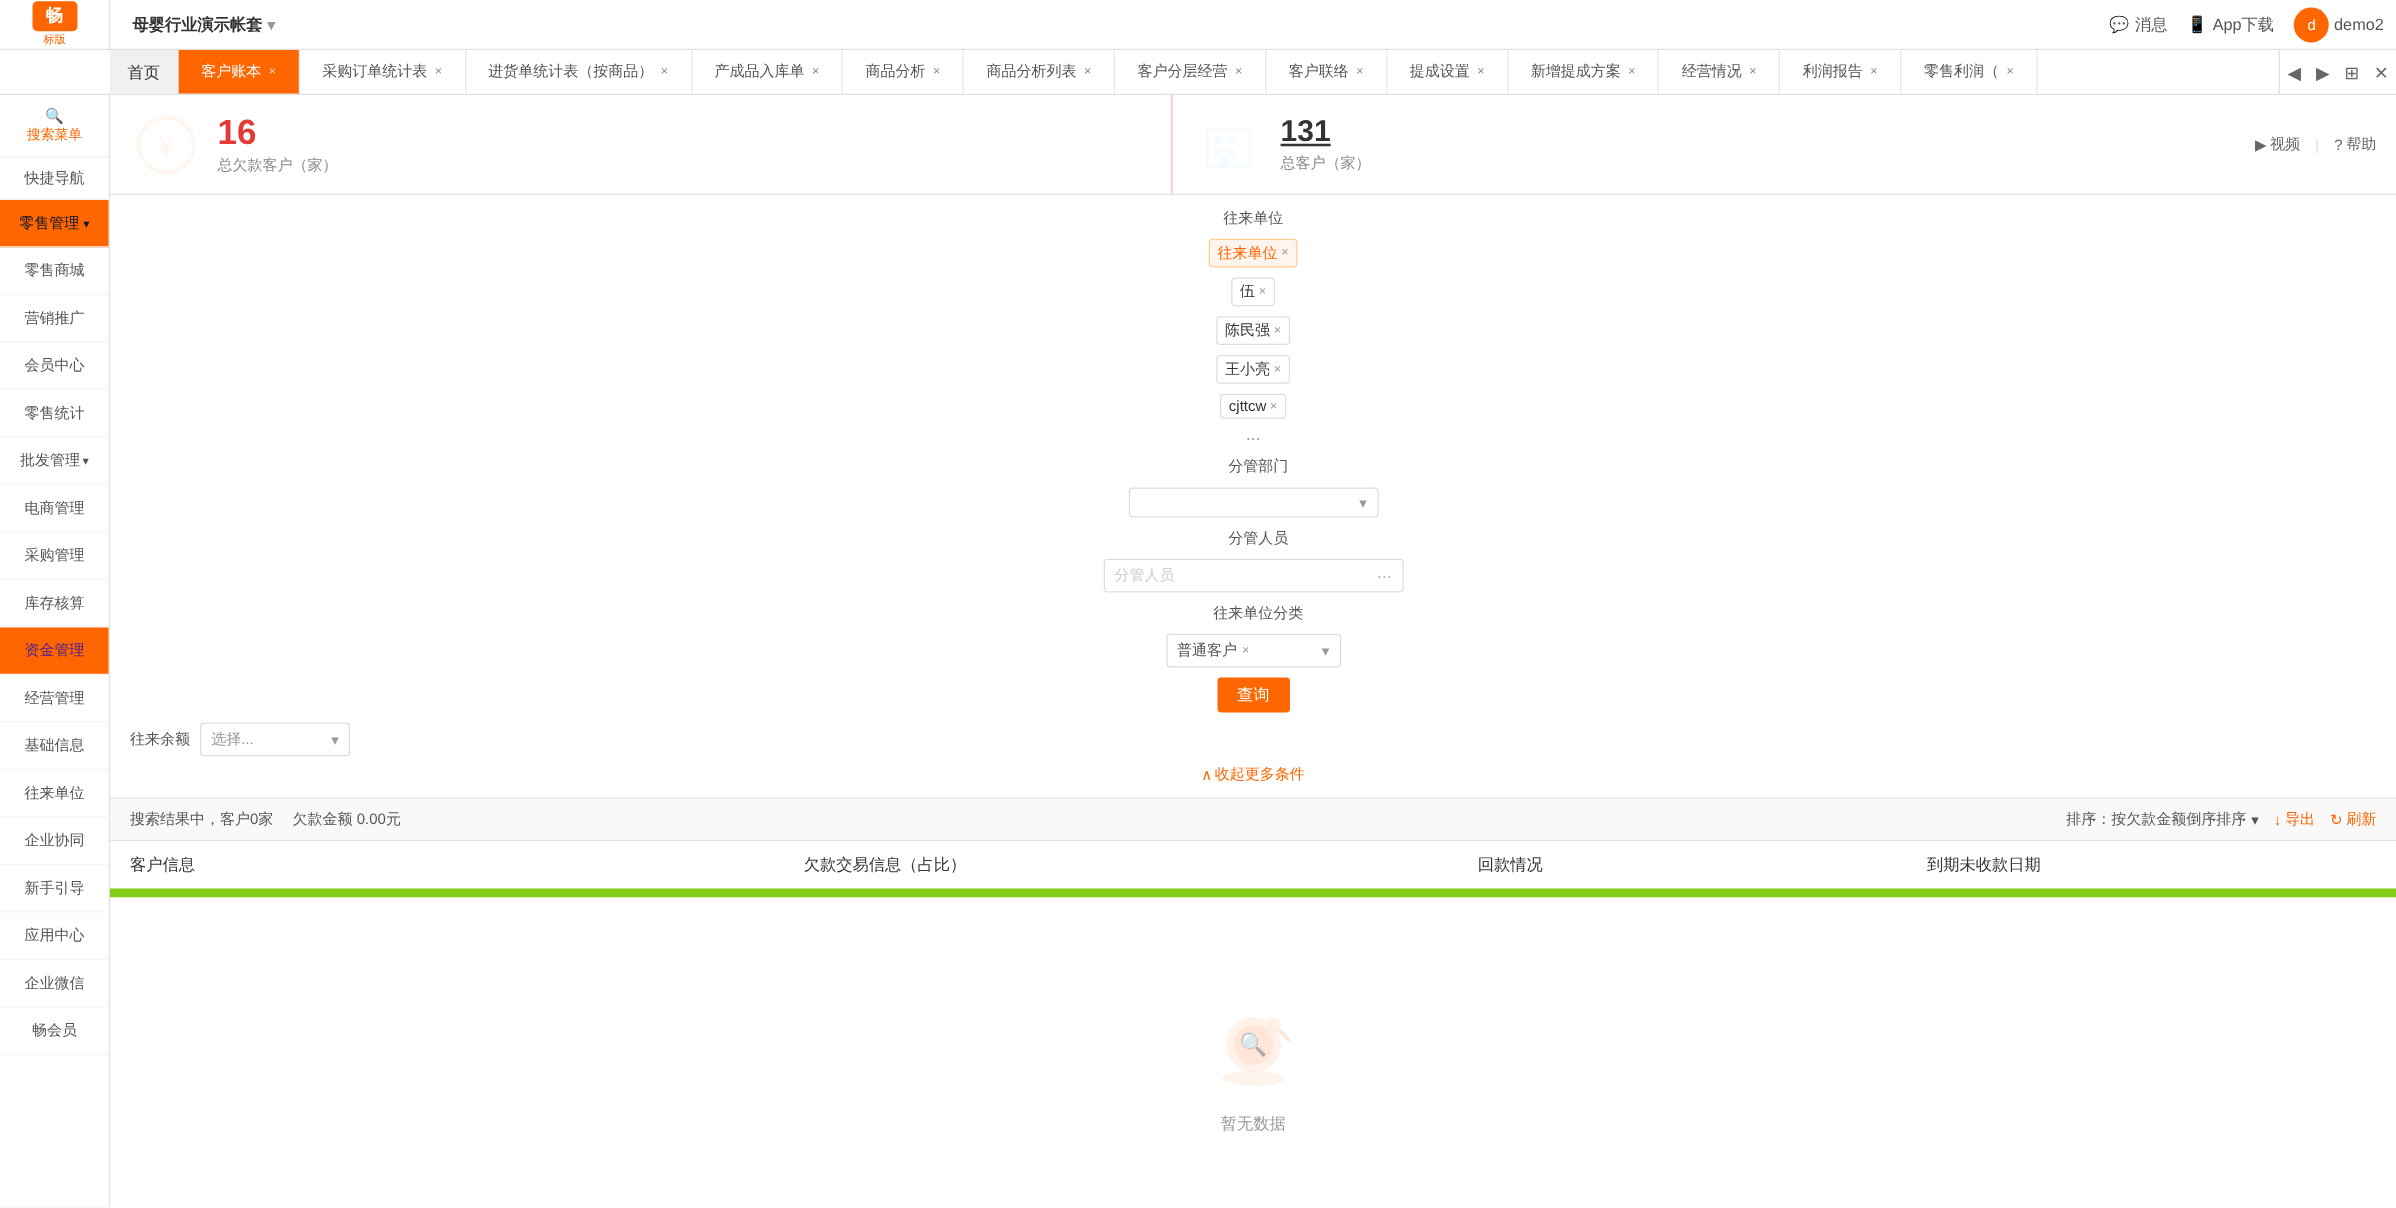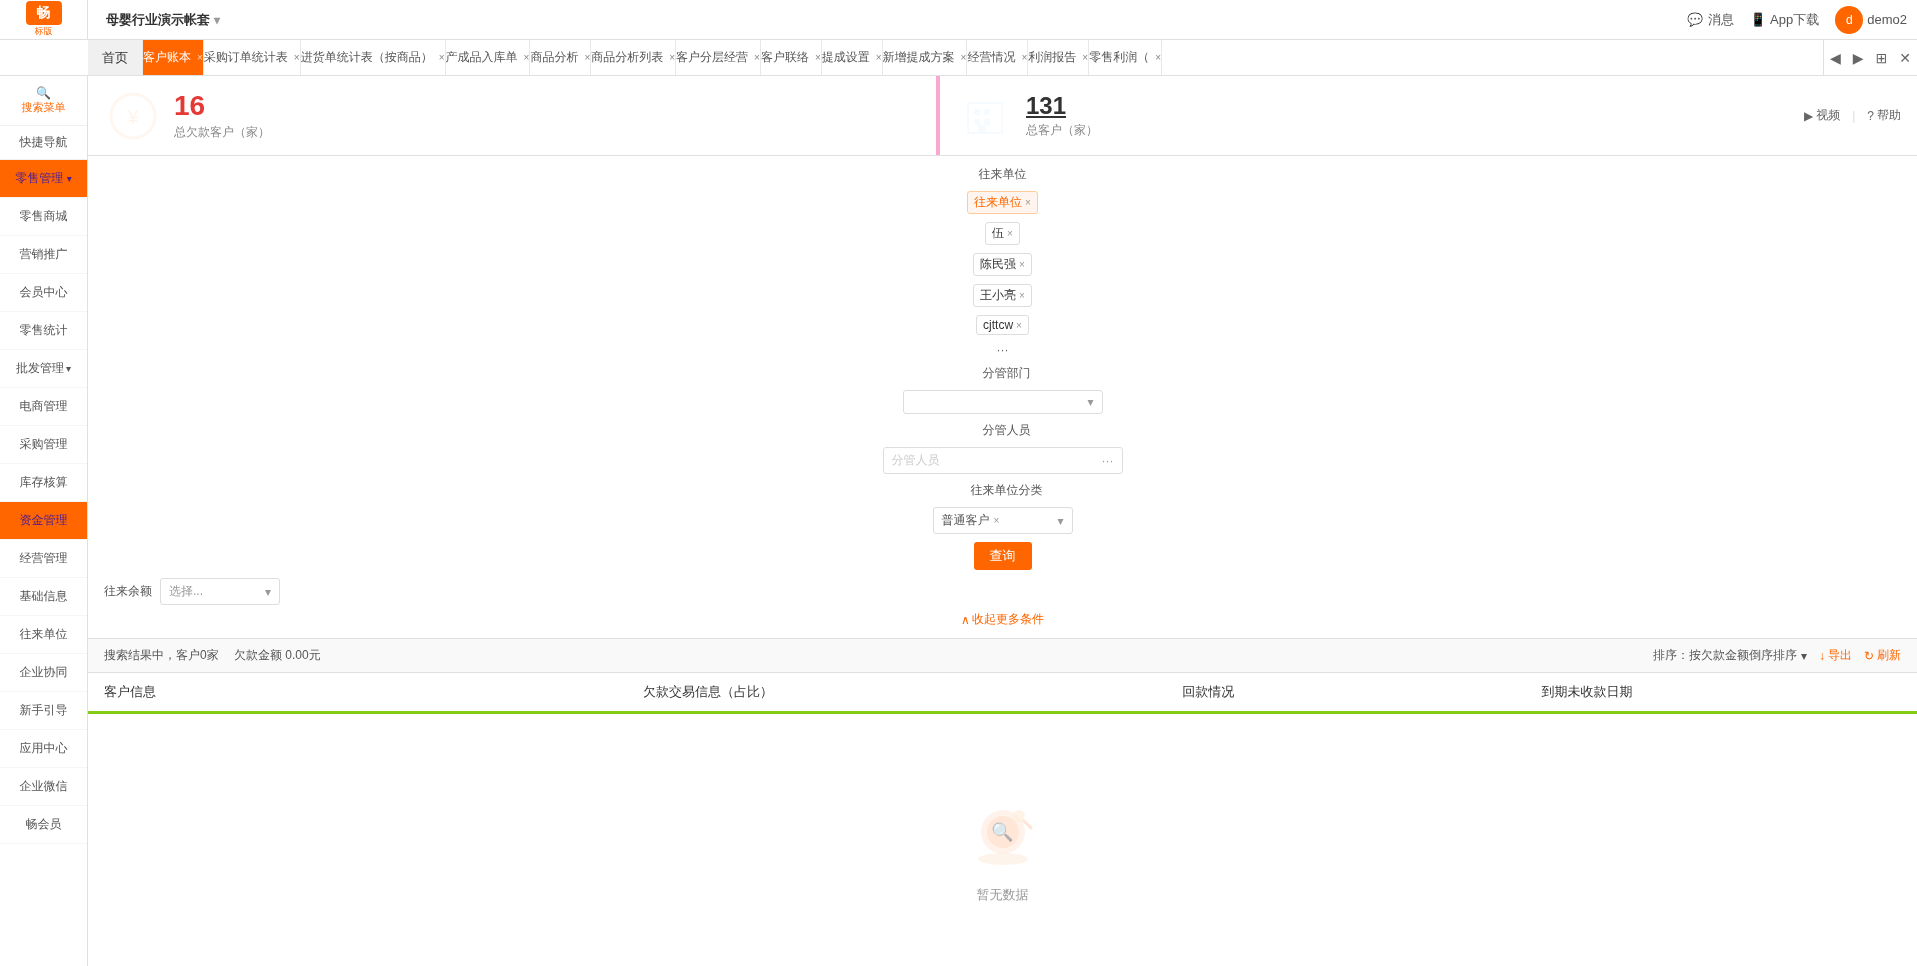--- a/index.html
+++ b/index.html
@@ -23,21 +23,21 @@
     
     .nav-tabs {
       height: 36px;
       background: #fff;
       border-bottom: 1px solid #e0e0e0;
       display: flex;
       align-items: stretch;
       overflow: hidden;
     }
     .nav-tab {
-      padding: 0 0;
+      padding: 0 18px;
       display: flex;
       align-items: center;
       gap: 4px;
       font-size: 12px;
       color: #555;
       cursor: pointer;
       border-right: 1px solid #e8e8e8;
       white-space: nowrap;
       min-width: 0;
       flex-shrink: 0;
@@ -77,41 +77,41 @@
       padding: 8px 4px;
     }
     .sidebar-item {
       padding: 10px 4px;
       text-align: center;
       font-size: 12px;
       color: #555;
       cursor: pointer;
       border-bottom: 1px solid #f5f5f5;
     }
-    .sidebar-item.active { background: #ff6600; color: #4c1d95; }
+    .sidebar-item.active { background: #ff6600; color: #0f172a; }
 
     
     .content-area { flex: 1; display: flex; flex-direction: column; overflow: hidden; background: #f5f5f5; }
 
     
     .stats-bar {
       background: #fff;
       display: flex;
       align-items: stretch;
       border-bottom: 1px solid #e0e0e0;
       height: 80px;
       position: relative;
     }
     .stat-block {
       flex: 1;
       display: flex;
       align-items: center;
       padding: 0 20px;
       gap: 16px;
-      border-right: 4px solid #f9a8d4;
+      border-right: 1px solid #f9a8d4;
     }
     .stat-icon {
       width: 50px;
       height: 50px;
       opacity: 0.2;
       font-size: 40px;
       display: flex;
       align-items: center;
       justify-content: center;
     }
@@ -168,21 +168,21 @@
     .result-actions { display: flex; align-items: center; gap: 12px; }
     .result-sort { display: flex; align-items: center; gap: 4px; cursor: pointer; }
     .result-action-btn { display: flex; align-items: center; gap: 3px; cursor: pointer; color: #ff6600; }
 
     
     .table-area { background: #fff; flex: 1; overflow-y: auto; }
     .table-header {
       display: grid;
       grid-template-columns: 3fr 3fr 2fr 2fr;
       padding: 10px 16px;
-      border-bottom: 3px solid #84cc16;
+      border-bottom: 7px solid #84cc16;
       font-size: 13px;
       color: #333;
       font-weight: 500;
       background: #fff;
     }
     .table-empty {
       display: flex;
       flex-direction: column;
       align-items: center;
       justify-content: center;

